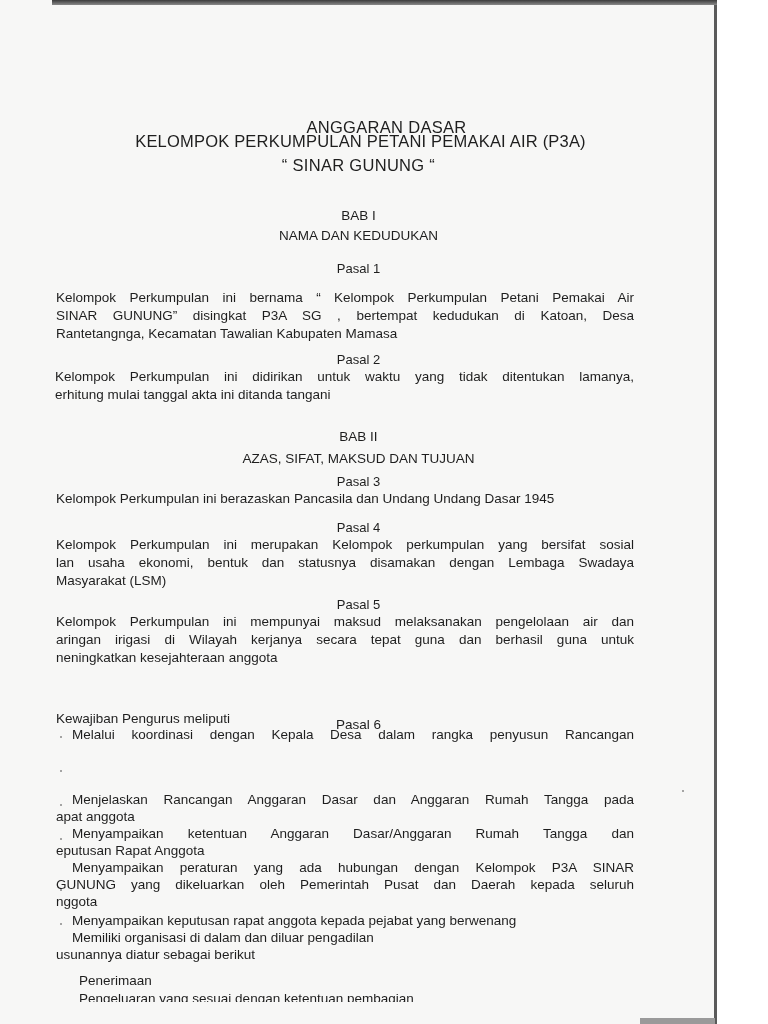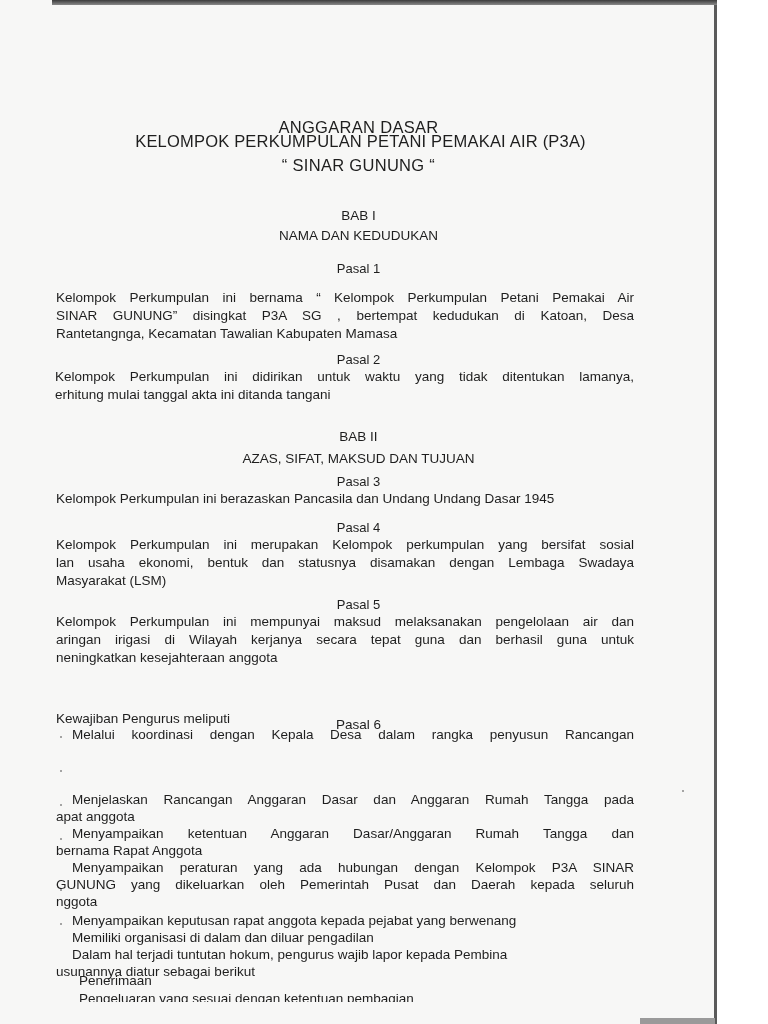--- a/index.html
+++ b/index.html
@@ -45,21 +45,21 @@
     }
     .doc {
       position: absolute;
       left: 0;
       top: 0;
       width: 717px;
       font-family: "Liberation Sans", sans-serif;
       color: #1e1e1e;
     }
     .center { position: absolute; width: 717px; left: 0; text-align: center; }
-    .title1 { top: 118px; font-size: 16.5px; letter-spacing: 0.3px; }
+    .title1 { top: 118px; font-size: 16.5px; letter-spacing: 0.3px; padding-left: 28px; }
     .title2 { top: 132px; font-size: 16.5px; letter-spacing: 0.2px; left: 2px; }
     .title3 { top: 156px; font-size: 16.5px; letter-spacing: 0.3px; }
     .bab { font-size: 13.5px; }
     .pasal { font-size: 13px; }
     .para {
       position: absolute;
       left: 56px;
       width: 576px;
       font-size: 13.5px;
       line-height: 18px;
@@ -134,29 +134,28 @@
     <div class="line" style="top:710px; left:56px;">Kewajiban Pengurus meliputi</div>
 
     <div class="para" style="top:726px; left:56px; width:578px; line-height:17px;">
 
       <span class="jl" style="padding-left:16px;">Melalui koordinasi dengan Kepala Desa dalam rangka penyusun Rancangan</span>
 
       <span class="jl" style="padding-left:16px;margin-top:48px;">Menjelaskan Rancangan Anggaran Dasar dan Anggaran Rumah Tangga pada</span>
       <span style="display:block;">apat anggota</span>
 
       <span class="jl" style="padding-left:16px;">Menyampaikan ketentuan Anggaran Dasar/Anggaran Rumah Tangga dan</span>
-      <span style="display:block;">bernama Rapat Anggota</span>
+      <span style="display:block;">eputusan Rapat Anggota</span>
 
       <span class="jl" style="padding-left:16px;">Menyampaikan peraturan yang ada hubungan dengan Kelompok P3A SINAR</span>
       <span class="jl">GUNUNG  yang dikeluarkan oleh Pemerintah Pusat dan Daerah kepada seluruh</span>
       <span style="display:block;">nggota</span>
 
       <span style="display:block; padding-left:16px; margin-top:2px;">Menyampaikan keputusan rapat anggota kepada pejabat yang berwenang</span>
       <span style="display:block; padding-left:16px;">Memiliki organisasi di dalam dan diluar pengadilan</span>
-      <span style="display:block; padding-left:16px;">Dalam hal terjadi tuntutan hokum, pengurus wajib lapor kepada Pembina</span>
 
       <span style="display:block;">usunannya diatur sebagai berikut</span>
     </div>
 
     <div class="line" style="top:972px; left:79px;">Penerimaan</div>
     <div class="line" style="top:990px; left:79px; height:12px; overflow:hidden;">Pengeluaran yang sesuai dengan ketentuan pembagian</div>
 
     <span class="speck" style="left:60px; top:736px;"></span>
     <span class="speck" style="left:60px; top:770px;"></span>
     <span class="speck" style="left:60px; top:804px;"></span>

